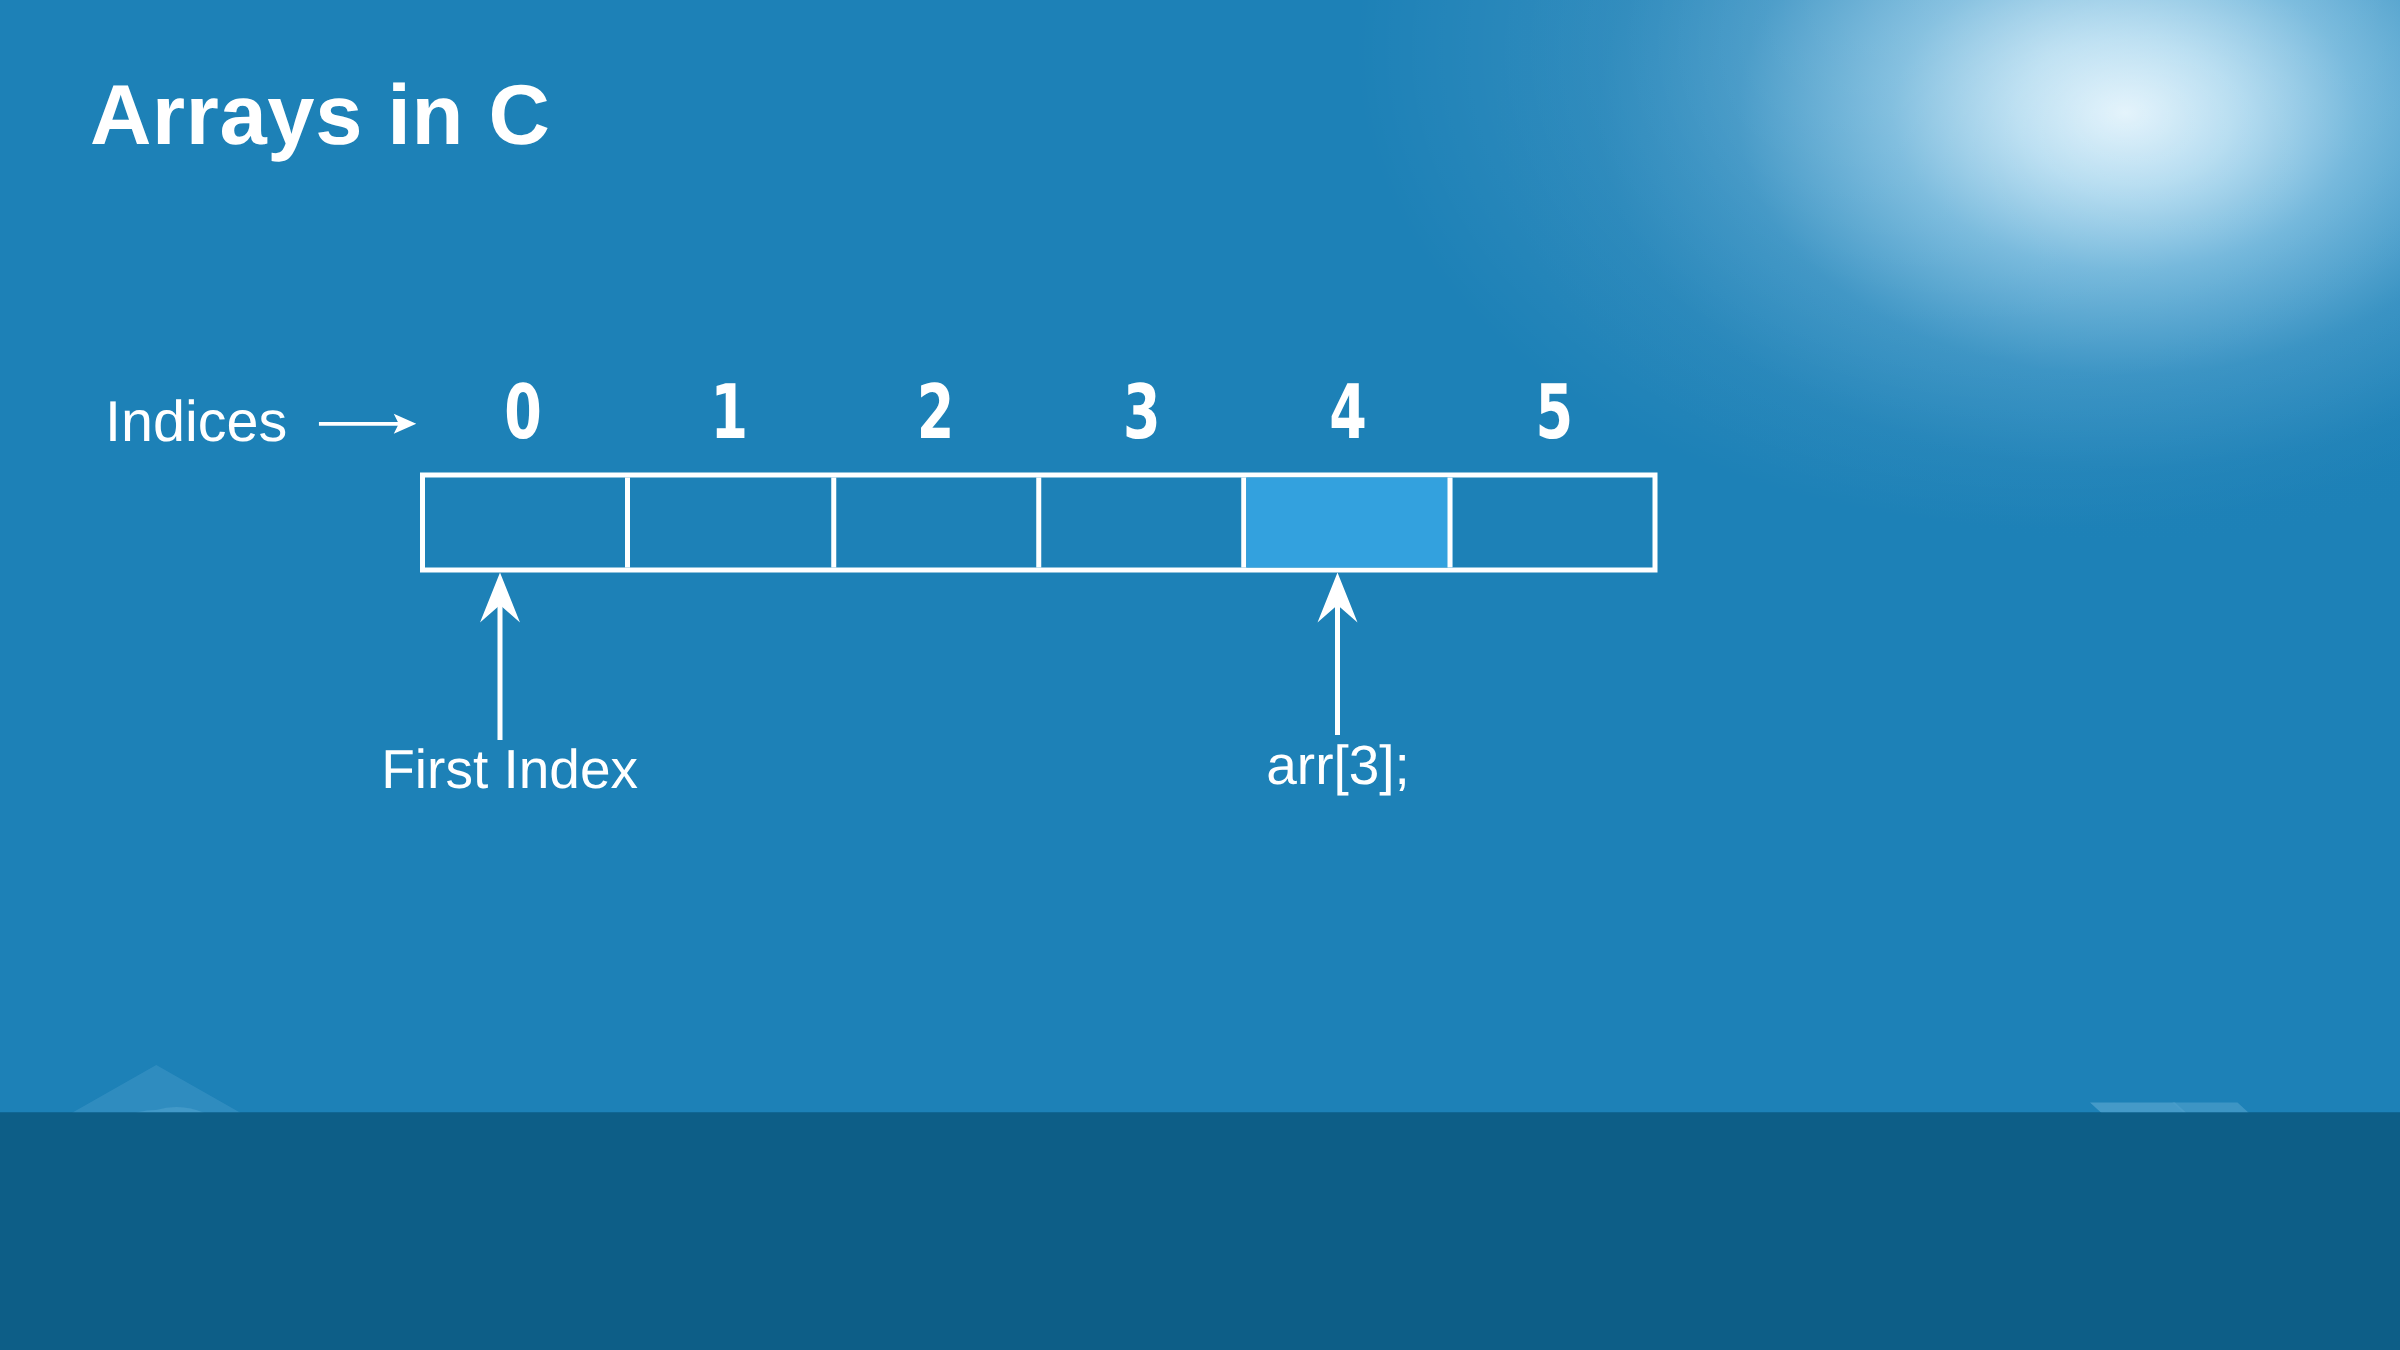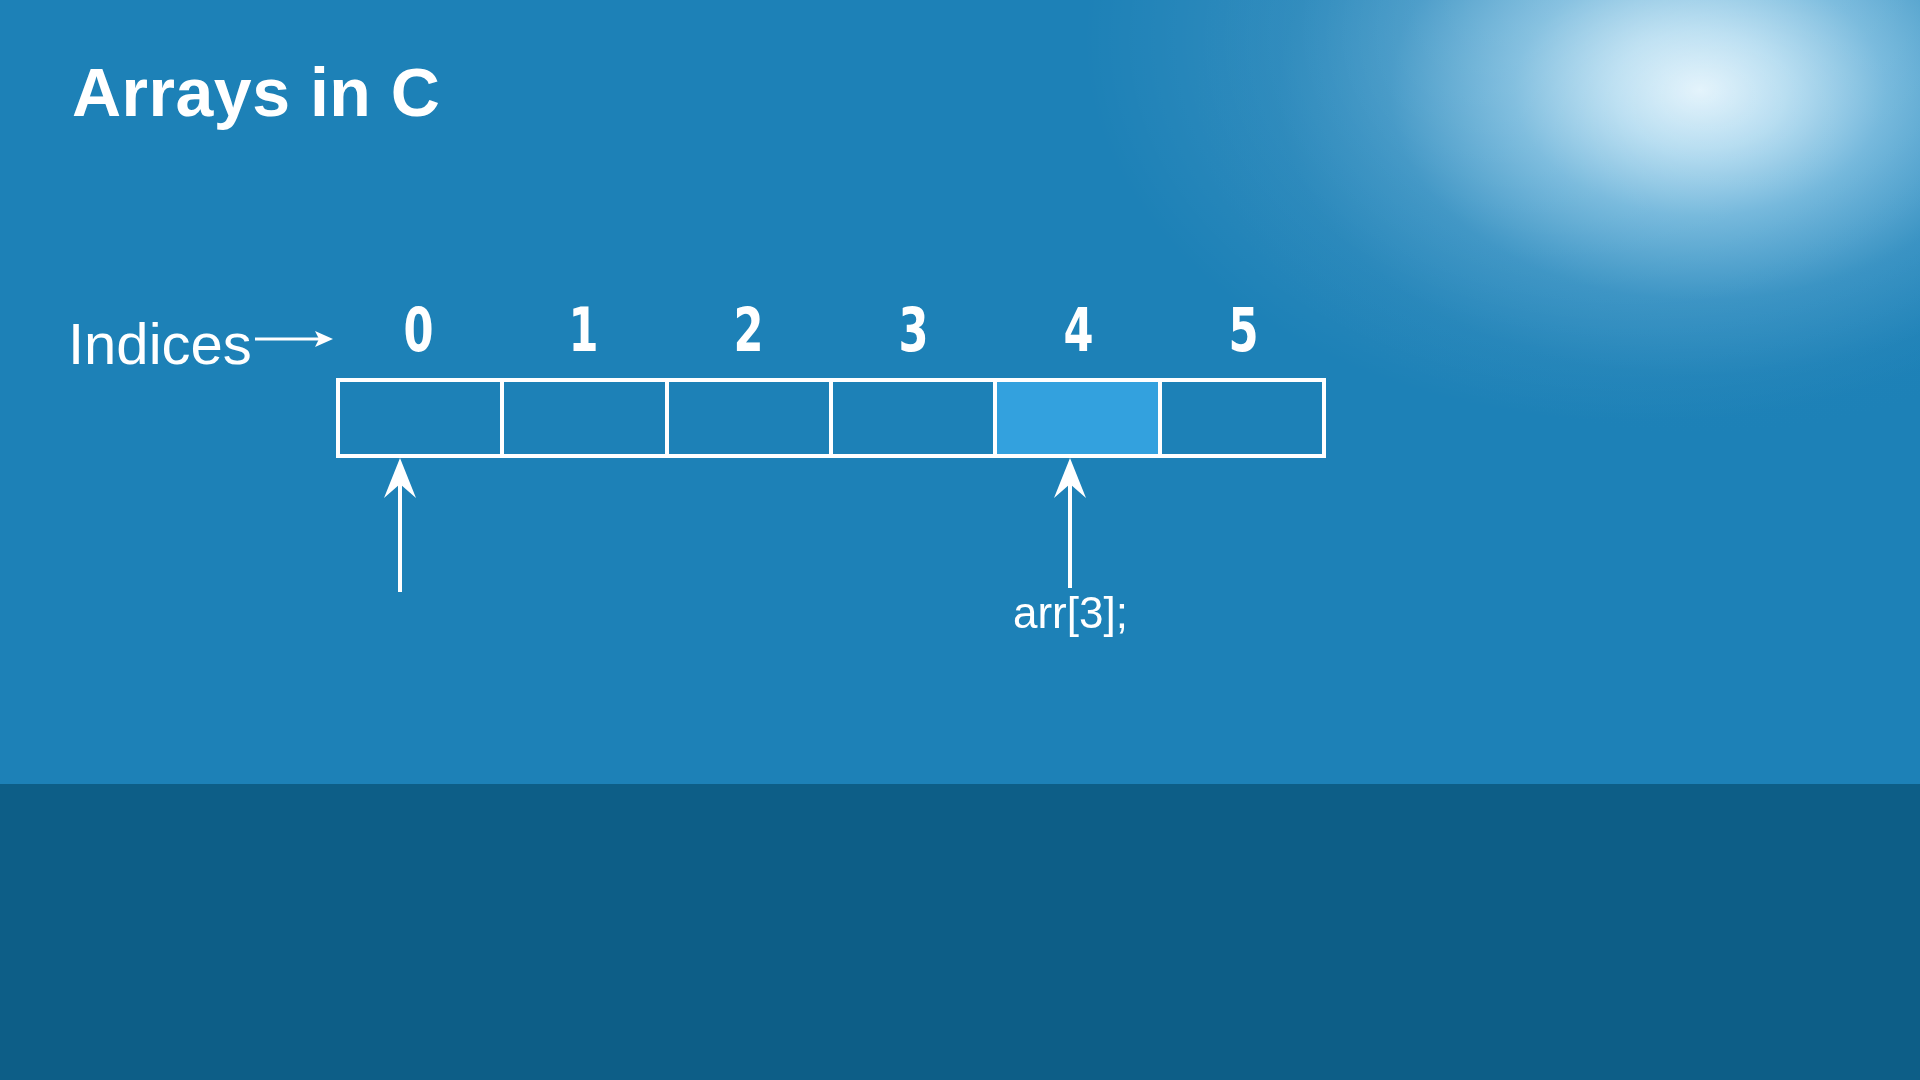--- a/index.html
+++ b/index.html
@@ -3,21 +3,21 @@
 <meta charset="utf-8">
 <style>
   html, body {
     margin: 0;
     padding: 0;
     background: #0d5e87;
   }
   #slide {
     position: relative;
     width: 1920px;
-    height: 784px;
+    height: 890px;
     overflow: hidden;
     background: #1d81b7;
     font-family: "Liberation Sans", "DejaVu Sans", sans-serif;
     -webkit-font-smoothing: antialiased;
   }
 
   
   #glow {
     position: absolute;
     left: 0; top: 0; right: 0; bottom: 0;
@@ -75,24 +75,24 @@
     background: #1d7db5;
     margin: 0 8px;
     position: relative;
     top: 7px;
   }
   #logo .lg-com  { color: #3a3a3a; }
 
   
   #indices-label {
     position: absolute;
-    left: 68px;
+    left: 84px;
     top: 310px;
     color: #ffffff;
-    font-size: 58px;
+    font-size: 46px;
     font-weight: normal;
     white-space: nowrap;
   }
   #indices-arrow { position: absolute; left: 255px; top: 326px; }
 
   
   #index-row {
     position: absolute;
     left: 336px;
     top: 300px;
@@ -201,20 +201,21 @@
   <svg class="callout-arrow" id="arrow-first" width="44" height="134" viewBox="0 0 44 134">
     <line x1="22" y1="134" x2="22" y2="22" stroke="#ffffff" stroke-width="4"></line>
     <path d="M22 0 L6 40 L22 26 L38 40 Z" fill="#ffffff"></path>
   </svg>
 
   <svg class="callout-arrow" id="arrow-arr4" width="44" height="130" viewBox="0 0 44 130">
     <line x1="22" y1="130" x2="22" y2="22" stroke="#ffffff" stroke-width="4"></line>
     <path d="M22 0 L6 40 L22 26 L38 40 Z" fill="#ffffff"></path>
   </svg>
 
+  <div class="caption" id="caption-first">First Index</div>
   <div class="caption" id="caption-arr4">arr[3];</div>
 
   <svg id="c-logo" width="170" height="190" viewBox="0 0 170 190">
     <polygon points="85,2 166,48 166,142 85,188 4,142 4,48" fill="#7fc0e6" opacity="0.55"></polygon>
     <polygon points="166,48 166,142 85,188 4,142" fill="#2b6f9e" opacity="0.32"></polygon>
     <path d="M85 38 a57 57 0 1 0 40 97 l-22 -22 a30 30 0 1 1 0 -50 l22 -22 a57 57 0 0 0 -40 -3 z" fill="#8ec9ea" opacity="0.9"></path>
   </svg>
 
   <svg id="chevrons" width="220" height="140" viewBox="0 0 220 140">
     <polygon points="0,4 68,4 140,70 68,136 0,136 72,70" fill="#8cc6e6" opacity="0.88"></polygon>

